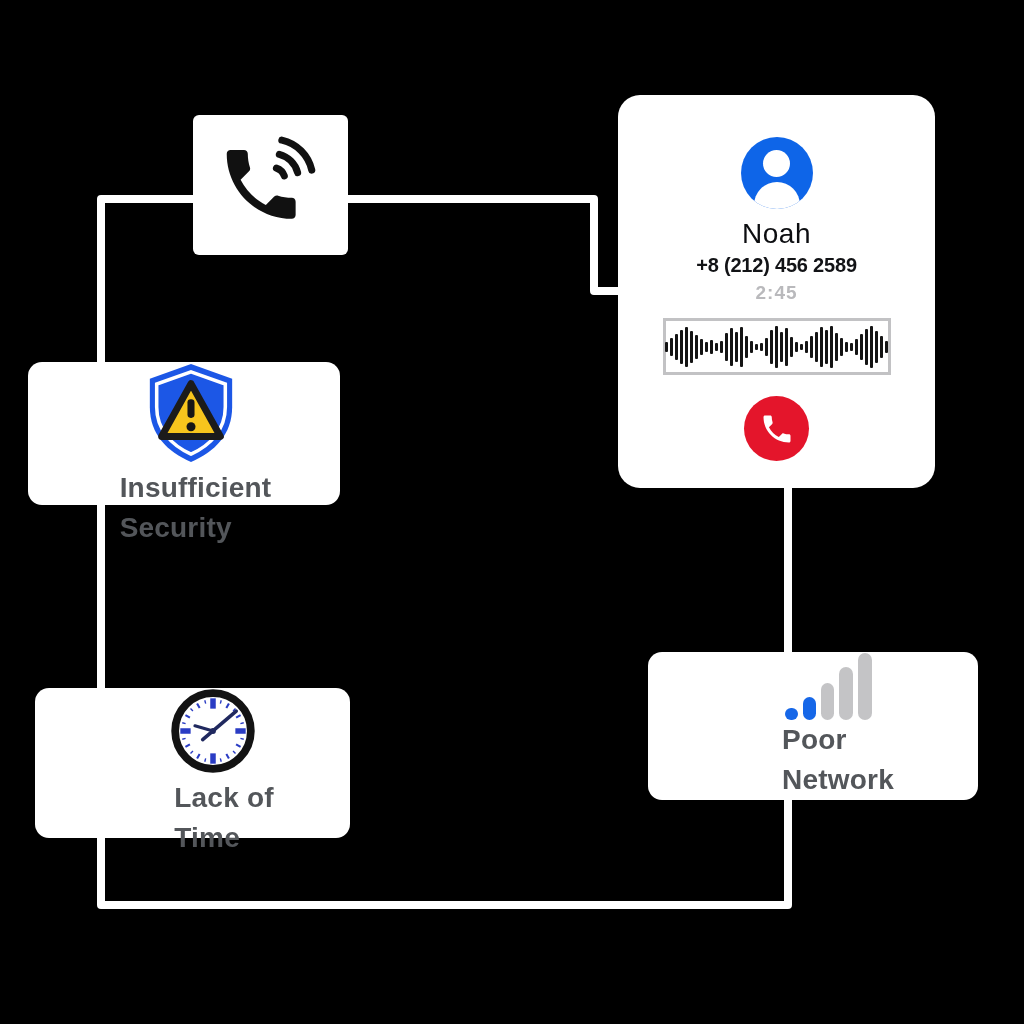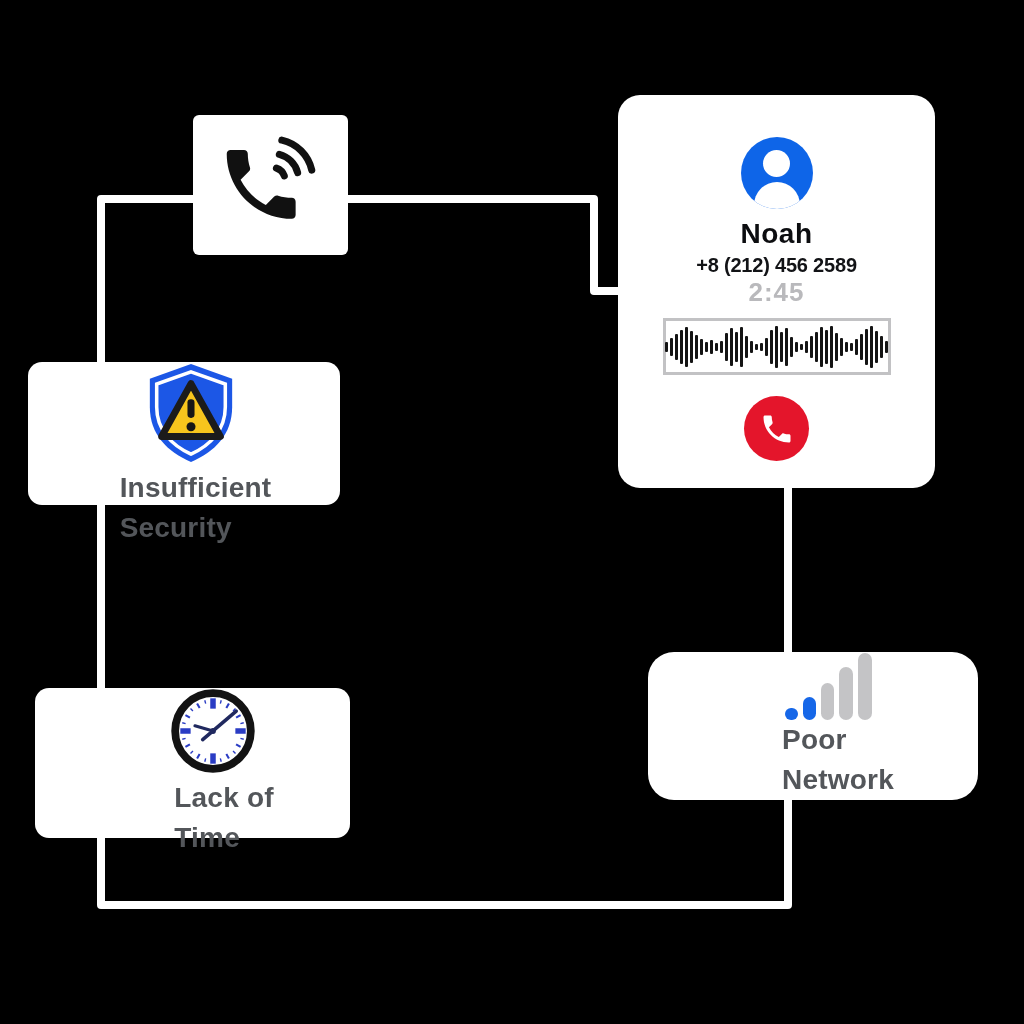--- a/index.html
+++ b/index.html
@@ -13,37 +13,37 @@
   
   .phone-node{left:193px;top:115px;width:155px;height:140px;border-radius:6px;
     display:flex;align-items:center;justify-content:center;}
 
   
   .call-card{left:618px;top:95px;width:317px;height:393px;border-radius:22px;
     display:flex;flex-direction:column;align-items:center;padding-top:42px;box-sizing:border-box;}
   .avatar{width:72px;height:72px;border-radius:50%;background:#0E65E8;position:relative;overflow:hidden;flex:0 0 auto;}
   .avatar .head{position:absolute;left:50%;top:13px;width:27px;height:27px;margin-left:-13.5px;border-radius:50%;background:#fff;}
   .avatar .body{position:absolute;left:50%;top:45px;width:46px;height:34px;margin-left:-23px;border-radius:23px 23px 8px 8px;background:#fff;}
-  .contact-name{margin-top:9px;font-size:28px;line-height:32px;font-weight:700;color:#0c0d10;letter-spacing:.5px;}
+  .contact-name{margin-top:9px;font-size:28px;line-height:32px;font-weight:400;color:#0c0d10;letter-spacing:.5px;}
   .phone-number{margin-top:3px;font-size:20px;line-height:25px;font-weight:700;color:#121316;letter-spacing:-0.2px;}
-  .call-duration{margin-top:2px;font-size:26px;line-height:25px;font-weight:700;color:#B9B9BC;letter-spacing:1px;}
+  .call-duration{margin-top:2px;font-size:19px;line-height:25px;font-weight:700;color:#B9B9BC;letter-spacing:1px;}
   .waveform{margin-top:13px;width:228px;height:57px;border:3px solid #C2C2C4;box-sizing:border-box;
     display:flex;align-items:center;justify-content:center;gap:2px;background:#fff;}
   .wbar{width:3px;background:#141414;border-radius:1px;flex:0 0 auto;}
   .end-call{margin-top:21px;width:65px;height:65px;border-radius:50%;background:#E4152B;
     display:flex;align-items:center;justify-content:center;cursor:pointer;border:none;padding:0;}
 
   
   .issue-card{display:flex;align-items:center;box-sizing:border-box;flex-direction:column;}
   .issue-label{font-size:28px;line-height:40px;font-weight:700;color:#53565A;white-space:pre-line;letter-spacing:.2px;}
   .sec-card{left:28px;top:362px;width:312px;height:143px;border-radius:14px;padding-left:13px;}
   .sec-card .issue-label{margin-left:10px;}
   .time-card{left:35px;top:688px;width:315px;height:150px;border-radius:14px;padding-left:40px;}
   .time-card .issue-label{margin-left:23px;}
-  .net-card{left:648px;top:652px;width:330px;height:148px;border-radius:26px;padding-left:30px;}
+  .net-card{left:648px;top:652px;width:330px;height:148px;border-radius:14px;padding-left:30px;}
   .net-card .issue-label{margin-left:20px;}
 
   .signal-bars{display:flex;align-items:flex-end;gap:5px;height:70px;}
   .sbar{border-radius:7px;flex:0 0 auto;}
 </style>
 </head>
 <body>
 
 <div class="canvas">
 

